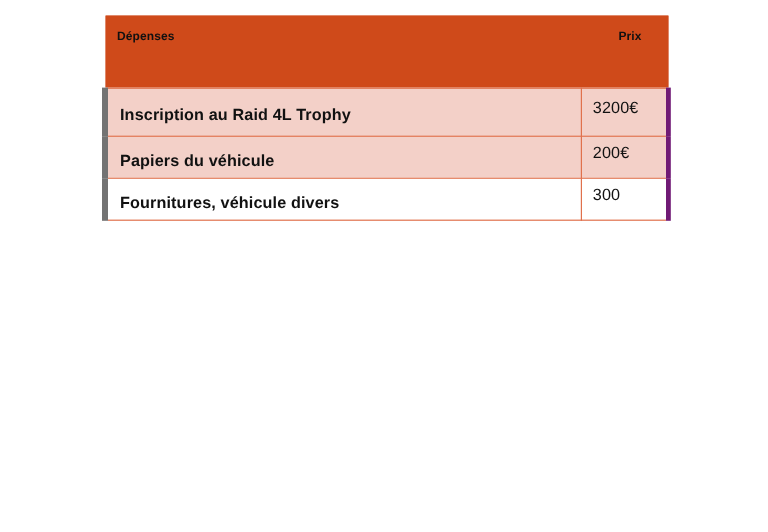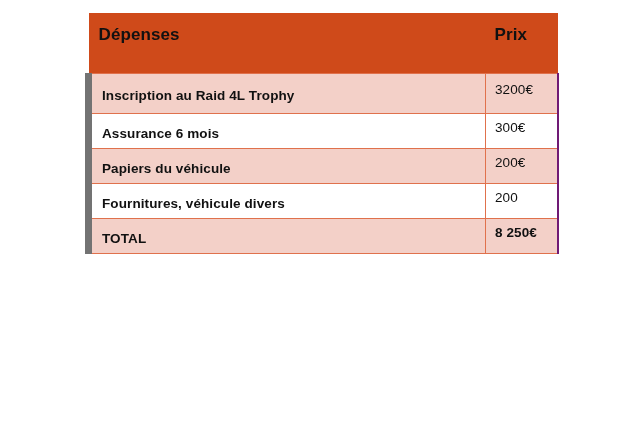--- a/index.html
+++ b/index.html
@@ -35,56 +35,57 @@
   table.budget-table col.col-price { width: 72px; }
 
   
   thead tr.header-row {
     background: #CF4A1A;
   }
   thead th {
     background: #CF4A1A;
     color: #111111;
     font-weight: bold;
-    font-size: 17px;
+    font-size: 10px;
     text-align: left;
     vertical-align: top;
     padding: 12px 0 0 10px;
     height: 60px;
     border: none;
     box-sizing: border-box;
     letter-spacing: 0.1px;
   }
   thead th.price-head {
     padding-left: 9px;
+    text-align: center;
   }
 
   
   tbody td {
     font-size: 13.5px;
     color: #111111;
     vertical-align: middle;
     box-sizing: border-box;
     border-top: 1px solid #E0714C;
     border-bottom: 1px solid #E0714C;
     letter-spacing: 0.1px;
   }
 
   tbody td.cell-label {
     font-weight: bold;
     padding: 7px 8px 0 10px;
     line-height: 1.55;
-    border-left: 7px solid #737373;
+    border-left: 5px solid #737373;
     border-right: 1px solid #E0714C;
   }
 
   tbody td.cell-price {
     font-weight: normal;
     padding: 0 8px 7px 9px;
-    border-right: 2px solid #701a75;
+    border-right: 4px solid #701a75;
     white-space: nowrap;
   }
 
   tbody tr.band-shaded td { background: #F3D0C8; }
   tbody tr.band-plain  td { background: #FFFFFF; }
 
   tbody tr.total-row td.cell-label,
   tbody tr.total-row td.cell-price {
     font-weight: bold;
   }
@@ -106,31 +107,23 @@
       <tr class="header-row">
         <th class="label-head">Dépenses</th>
         <th class="price-head">Prix</th>
       </tr>
     </thead>
     <tbody id="table-body">
         <tr class="band-shaded row-first">
           <td class="cell-label">Inscription au Raid 4L Trophy</td>
           <td class="cell-price">3200€</td>
         </tr>
-        <tr class="band-plain row-std">
-          <td class="cell-label">Assurance 6 mois</td>
-          <td class="cell-price">300€</td>
-        </tr>
         <tr class="band-shaded row-std">
           <td class="cell-label">Papiers du véhicule</td>
           <td class="cell-price">200€</td>
         </tr>
         <tr class="band-plain row-std">
           <td class="cell-label">Fournitures, véhicule divers</td>
-          <td class="cell-price">200</td>
-        </tr>
-        <tr class="band-shaded total-row row-std">
-          <td class="cell-label">TOTAL</td>
-          <td class="cell-price">8 250€</td>
+          <td class="cell-price">300</td>
         </tr>
       </tbody>
   </table>
 </div>
 
 </body></html>

